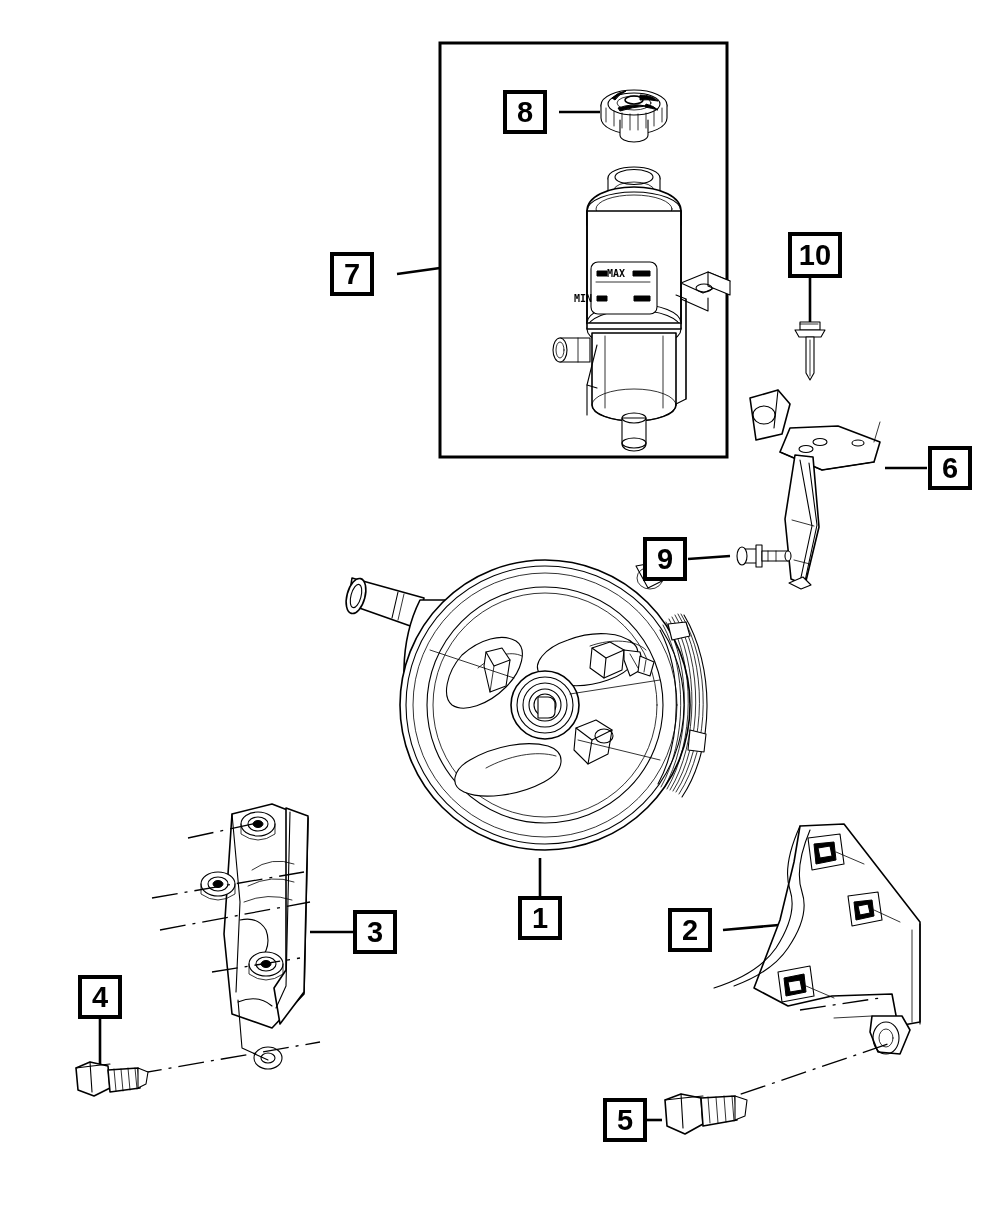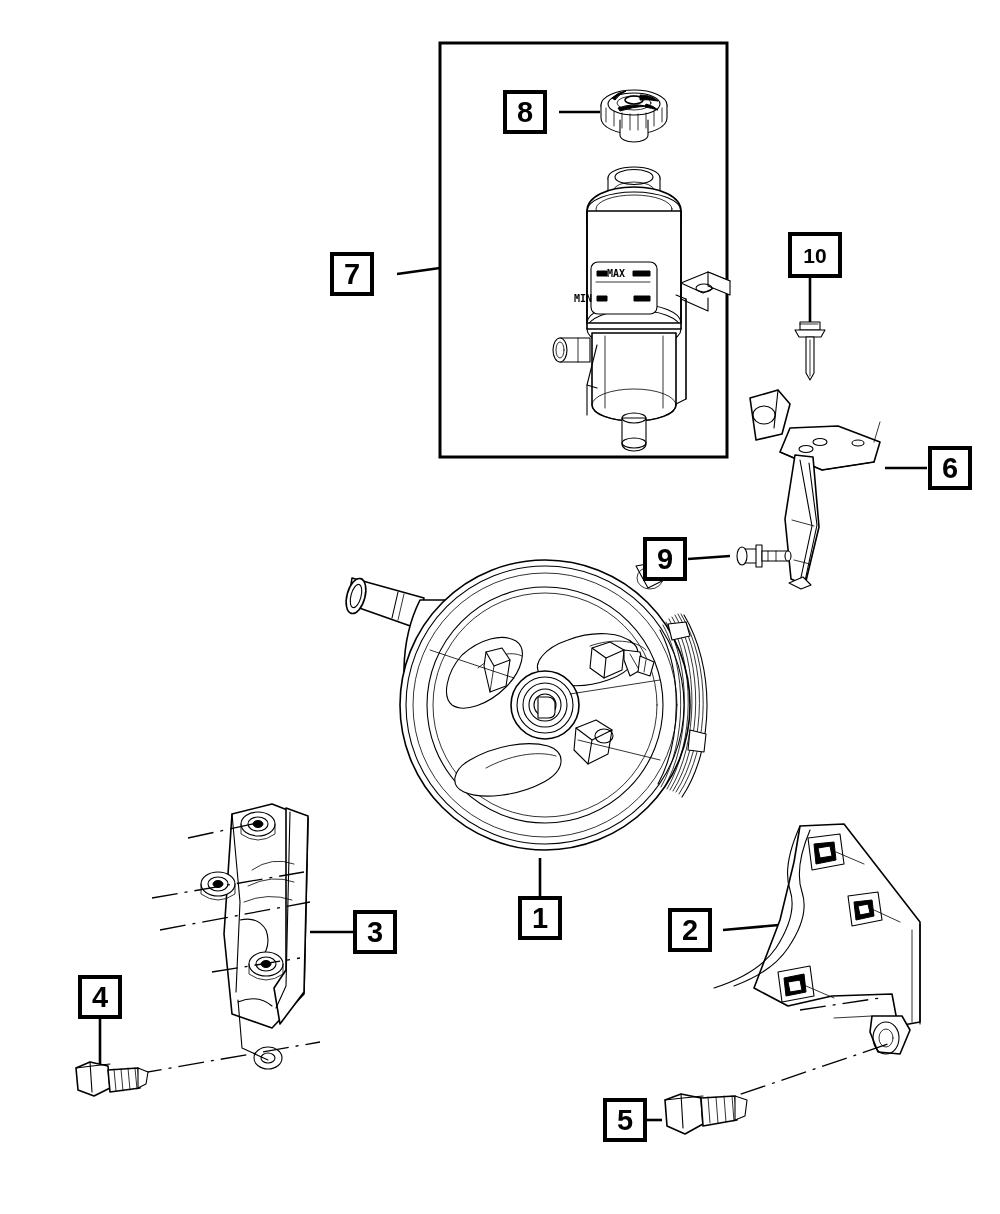--- a/index.html
+++ b/index.html
@@ -40,21 +40,21 @@
     z-index: 20;
   }
   .callout-box.size-std {
     width: 44px;
     height: 44px;
     font-size: 29px;
   }
   .callout-box.size-wide {
     width: 54px;
     height: 46px;
-    font-size: 21px;
+    font-size: 29px;
   }
   .level-label {
     position: absolute;
     font-family: "DejaVu Sans Mono", monospace;
     font-weight: bold;
     font-size: 10px;
     color: #000000;
     letter-spacing: 0px;
     z-index: 15;
   }

